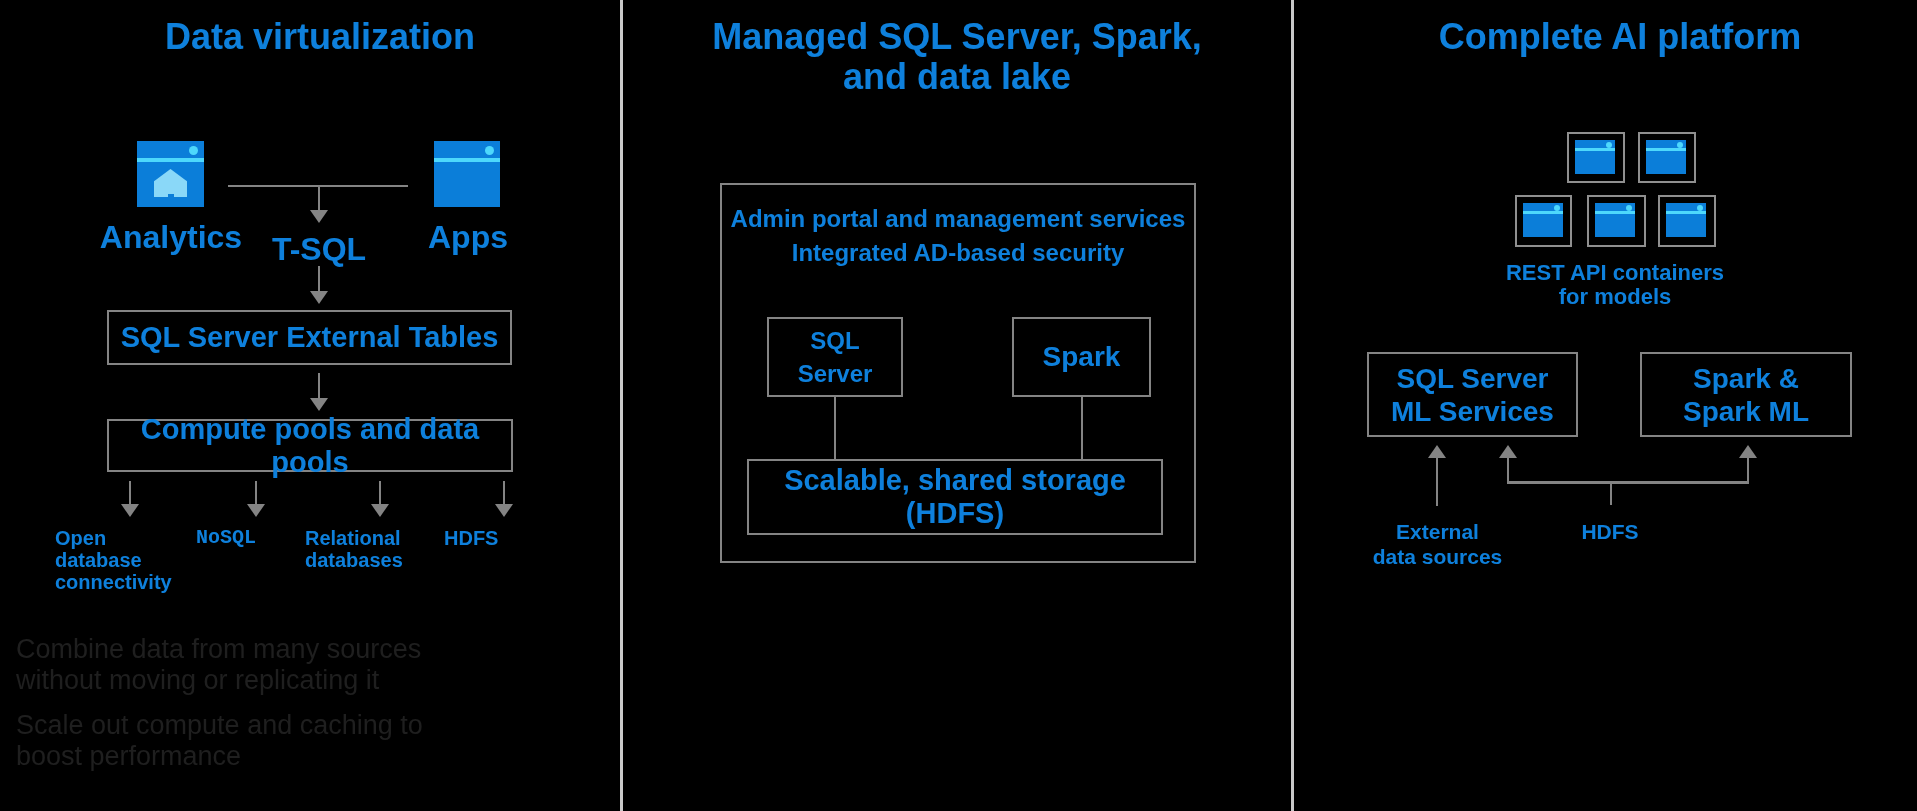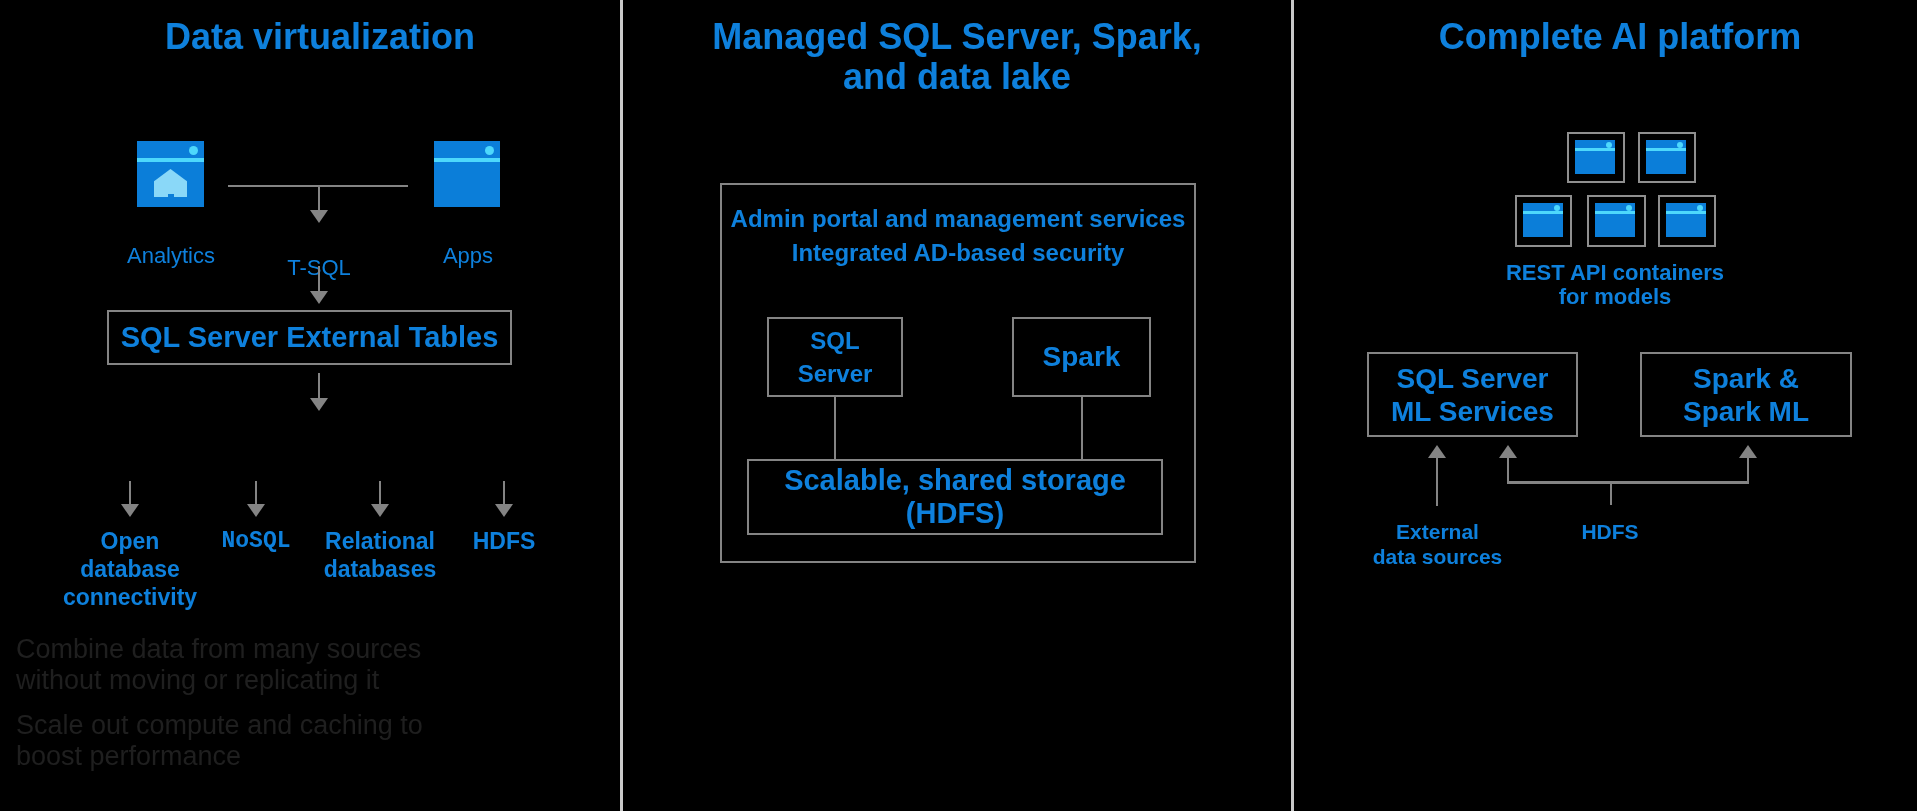--- a/index.html
+++ b/index.html
@@ -27,22 +27,22 @@
   .cbox .minidot{position:absolute;right:3px;top:2px;width:6px;height:6px;border-radius:50%;background:var(--icon-cyan,#4dd8fc);}
 
   .gbox{border:2px solid var(--line-gray,#848484);color:var(--accent-blue,#0e80dc);font-weight:bold;
         display:flex;align-items:center;justify-content:center;text-align:center;}
 
   .shaft{width:2px;background:var(--line-gray,#848484);}
   .hline{height:2px;background:var(--line-gray,#848484);}
   .head-down{width:0;height:0;border-left:9px solid transparent;border-right:9px solid transparent;border-top:13px solid var(--line-gray,#848484);}
   .head-up{width:0;height:0;border-left:9px solid transparent;border-right:9px solid transparent;border-bottom:13px solid var(--line-gray,#848484);}
 
-  .iconlabel{font-size:22px;font-weight:normal;color:var(--accent-blue,#0e80dc);text-align:center;margin-top:24px;}
-  .sinklabel{font-size:23px;font-weight:bold;line-height:28px;color:var(--accent-blue,#0e80dc);text-align:center;white-space:pre-line;}
+  .iconlabel{font-size:32px;font-weight:bold;color:var(--accent-blue,#0e80dc);text-align:center;}
+  .sinklabel{font-size:20px;font-weight:bold;line-height:22px;color:var(--accent-blue,#0e80dc);white-space:pre-line;}
   .adminline{font-size:24px;font-weight:bold;color:var(--accent-blue,#0e80dc);text-align:center;}
   .smalllabel{font-size:21px;font-weight:bold;line-height:25px;color:var(--accent-blue,#0e80dc);text-align:center;white-space:pre-line;}
   .notes{font-size:27px;line-height:31px;color:var(--note-gray,#1f1f1f);}
   .notes p{margin:0 0 14px 0;}
 </style>
 </head>
 <body>
 
 <div id="stage">
 
@@ -72,20 +72,21 @@
   <div class="abs iconlabel" style="left:412px;top:219px;width:112px;">Apps</div>
 
   <div class="abs shaft" style="left:318px;top:266px;height:27px;"></div>
   <div class="abs head-down" style="left:310px;top:291px;"></div>
 
   <div class="abs gbox" style="left:107px;top:310px;width:401px;height:51px;font-size:29px;">SQL Server External Tables</div>
 
   <div class="abs shaft" style="left:318px;top:373px;height:27px;"></div>
   <div class="abs head-down" style="left:310px;top:398px;"></div>
 
+  <div class="abs gbox" style="left:107px;top:419px;width:402px;height:49px;font-size:29px;">Compute pools and data pools</div>
 
   <div class="abs shaft" style="left:129px;top:481px;height:25px;"></div>
   <div class="abs head-down" style="left:121px;top:504px;"></div>
   <div class="abs shaft" style="left:255px;top:481px;height:25px;"></div>
   <div class="abs head-down" style="left:247px;top:504px;"></div>
   <div class="abs shaft" style="left:379px;top:481px;height:25px;"></div>
   <div class="abs head-down" style="left:371px;top:504px;"></div>
   <div class="abs shaft" style="left:503px;top:481px;height:25px;"></div>
   <div class="abs head-down" style="left:495px;top:504px;"></div>
 

